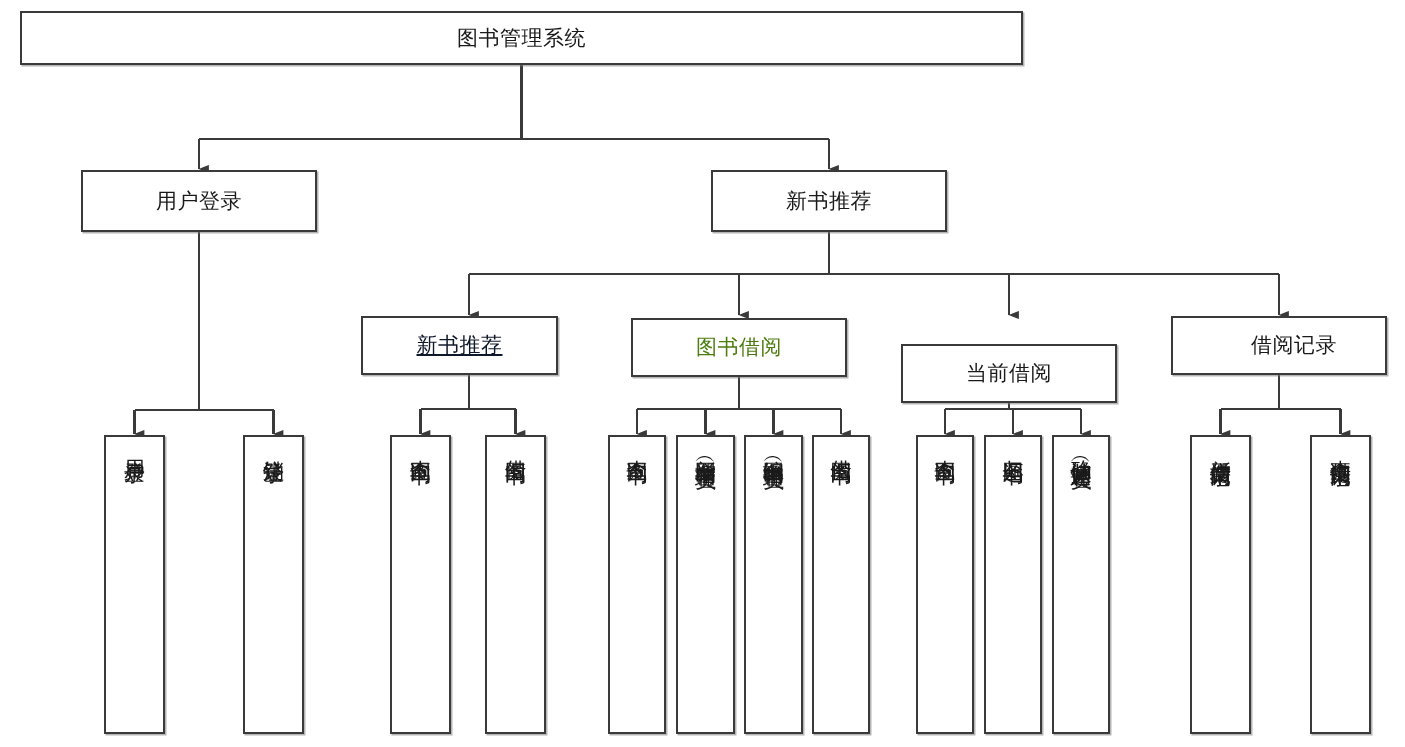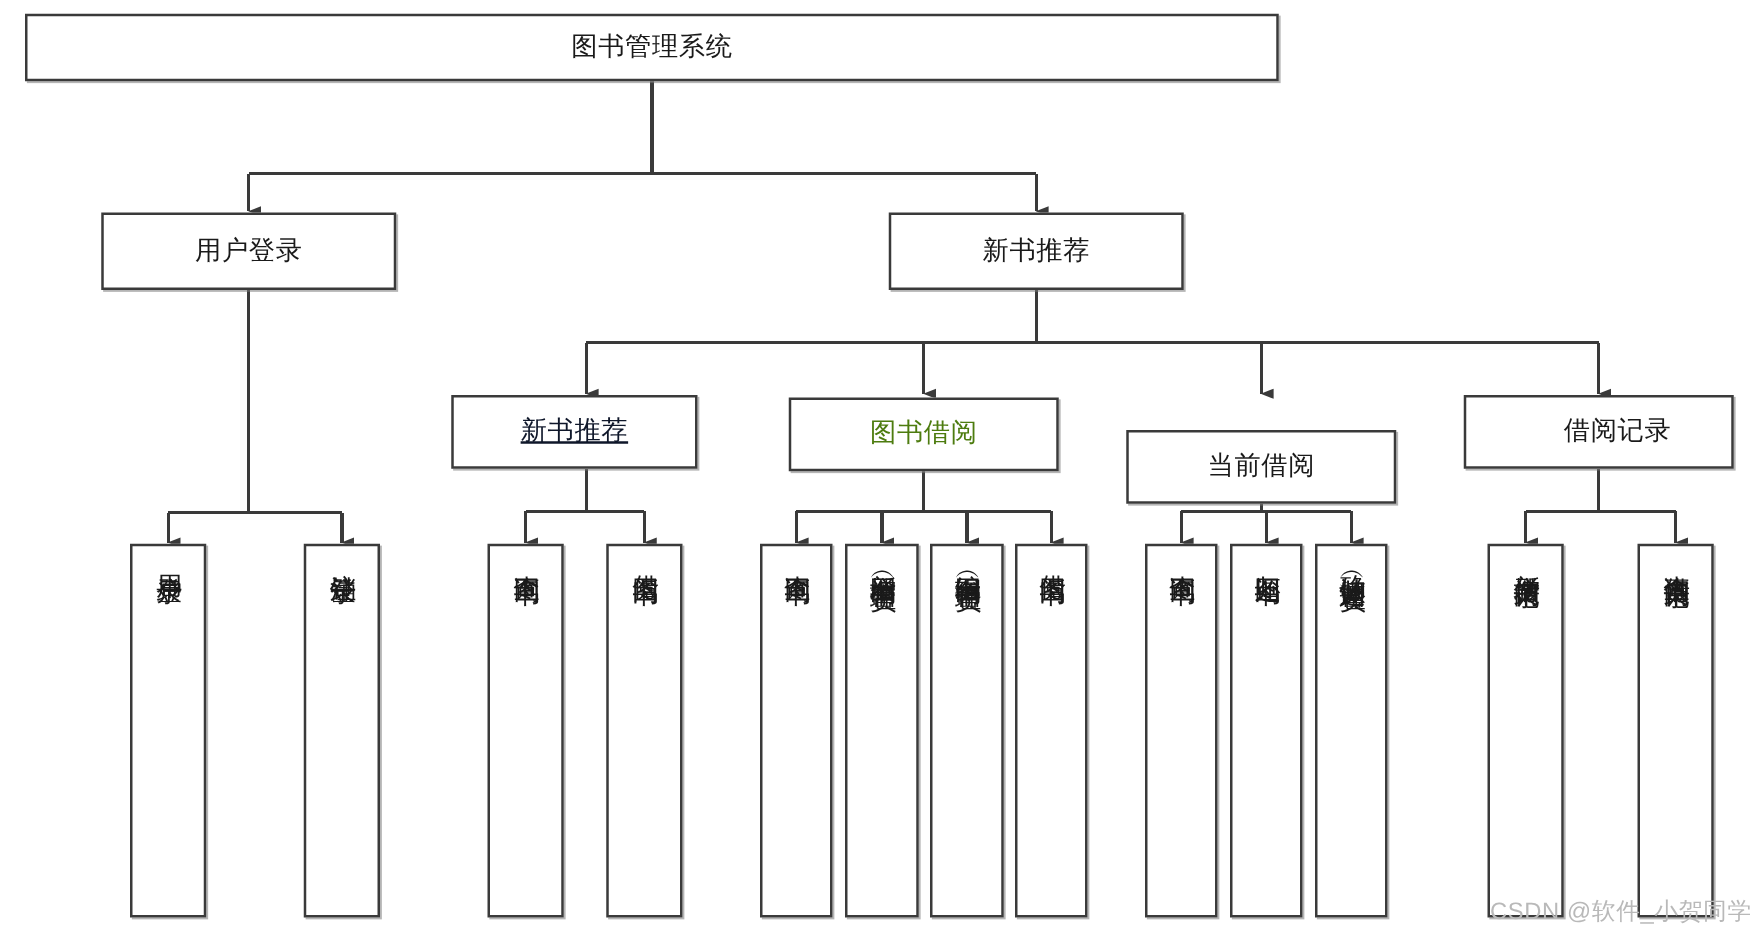--- a/index.html
+++ b/index.html
@@ -165,14 +165,13 @@
       <div class="node vertical" style="left: 1052px; top: 435px; width: 58px; height: 299px; border-color: rgb(58, 58, 58); color: rgb(26, 26, 26);">
         <span class="label">确认归还（管理员）</span>
       </div>
       <div class="node vertical" style="left: 1190px; top: 435px; width: 61px; height: 299px; border-color: rgb(58, 58, 58); color: rgb(26, 26, 26);">
         <span class="label">新增借阅记录</span>
       </div>
       <div class="node vertical" style="left: 1310px; top: 435px; width: 61px; height: 299px; border-color: rgb(58, 58, 58); color: rgb(26, 26, 26);">
         <span class="label">查询借阅记录</span>
       </div>
     </div>
-  <div class="watermark" style="left: 1192px; top: 716px; color: rgb(185, 185, 185);">CSDN @软件_小贺同学</div>
 </div>
 
 </body></html>

